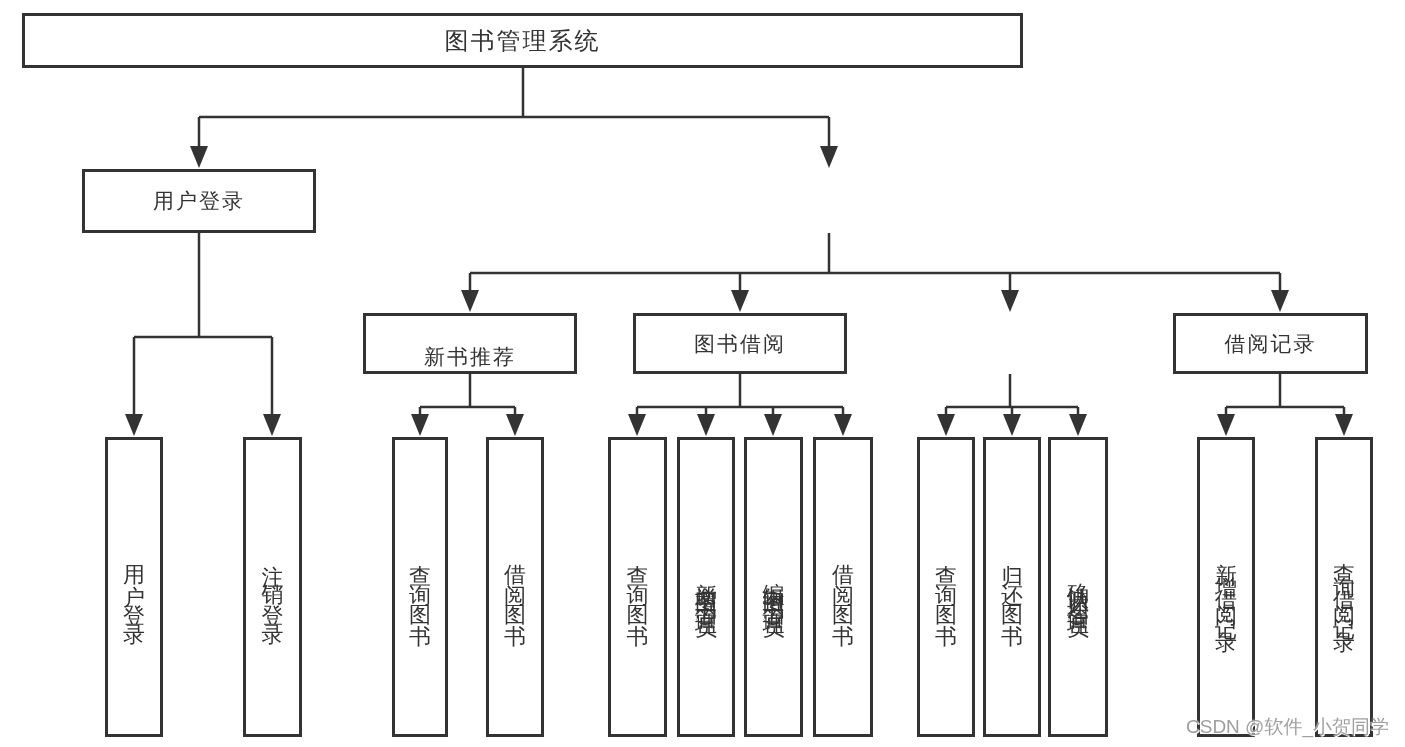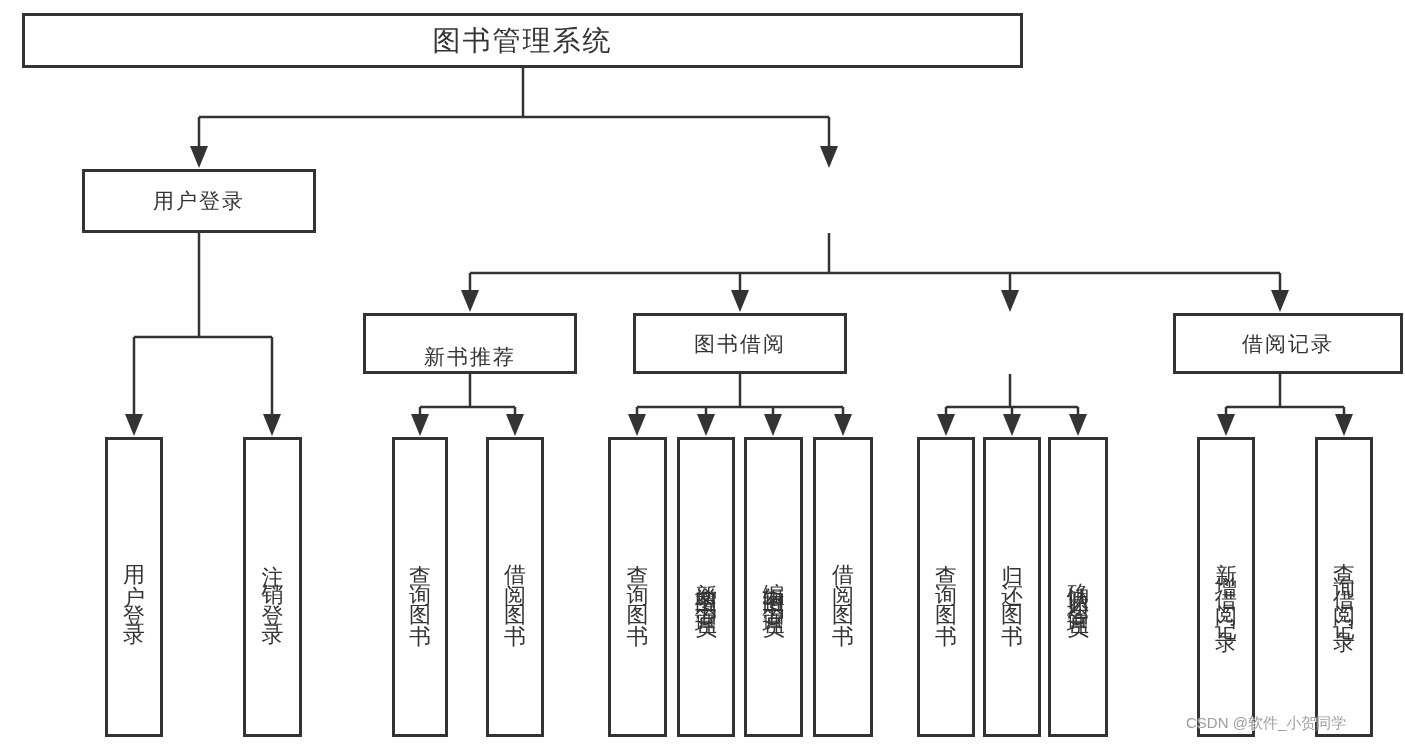--- a/index.html
+++ b/index.html
@@ -21,27 +21,27 @@
     color:#333333;
     z-index:2;
   }
   .hnode span{
     font-size:21px;
     letter-spacing:2px;
     white-space:nowrap;
   }
   
   .n-root{left:22px;top:13px;width:1001px;height:55px;}
-  .n-root span{font-size:28px;}
+  .n-root span{font-size:24px;}
   .n-login{left:82px;top:169px;width:234px;height:64px;}
   .n-mgmt{left:713px;top:169px;width:233px;height:64px;}
   .n-newbook{left:363px;top:313px;width:214px;height:61px;align-items:flex-end;}
   .n-borrowing{left:633px;top:313px;width:214px;height:61px;}
   .n-current{left:903px;top:313px;width:214px;height:61px;}
-  .n-records{left:1173px;top:313px;width:230px;height:61px;}
+  .n-records{left:1173px;top:313px;width:195px;height:61px;}
   
   .leaf{top:437px;height:300px;}
   .leaf span{
     writing-mode:vertical-rl;
     text-orientation:upright;
     font-size:22px;
     letter-spacing:20px;
     line-height:1;
     white-space:nowrap;
   }
@@ -57,21 +57,21 @@
   .l-bb-borrow{left:813px;width:60px;}
   .l-cb-query{left:917px;width:58px;}
   .l-cb-return{left:983px;width:58px;}
   .l-cb-confirm{left:1048px;width:60px;}
   .l-br-add{left:1197px;width:58px;}
   .l-br-query{left:1315px;width:58px;}
   .watermark{
     position:absolute;
     left:1186px;top:714px;
     z-index:3;
-    font-size:15px;
+    font-size:19px;
     color:#9e9e9e;
     text-shadow:0 0 2px #ffffff,1px 1px 0 #ffffff;
     white-space:nowrap;
   }
 </style>
 </head>
 <body>
 
 <div class="canvas">
 

